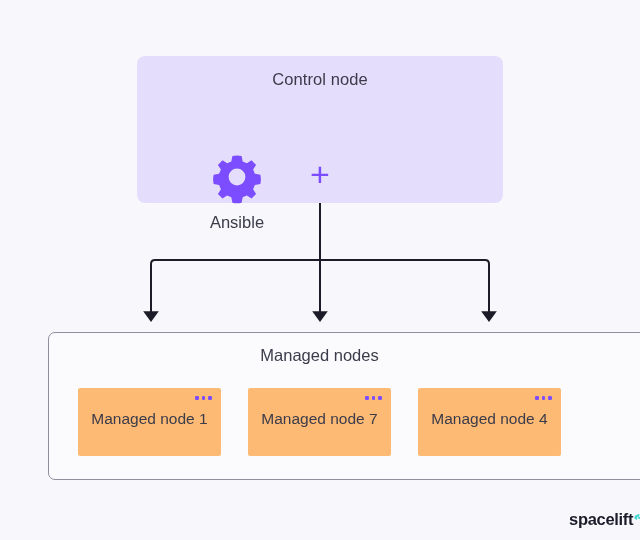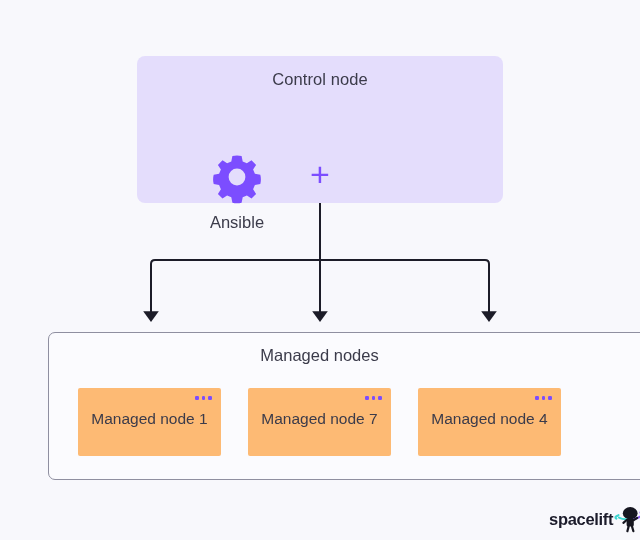--- a/index.html
+++ b/index.html
@@ -154,20 +154,21 @@
     top: 505px;
     height: 28px;
     display: flex;
     align-items: center;
   }
   #logo-wordmark {
     font-size: 16.5px;
     font-weight: 700;
     color: #1b1b2a;
     letter-spacing: -0.3px;
+    margin-left: 20px;
   }
   #logo-mark {
     margin-left: 1px;
     display: block;
   }
 </style>
 </head>
 <body>
 
 <div id="stage">

